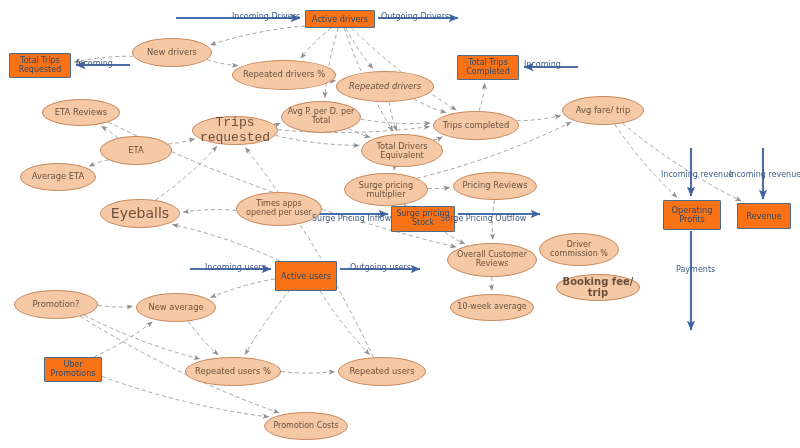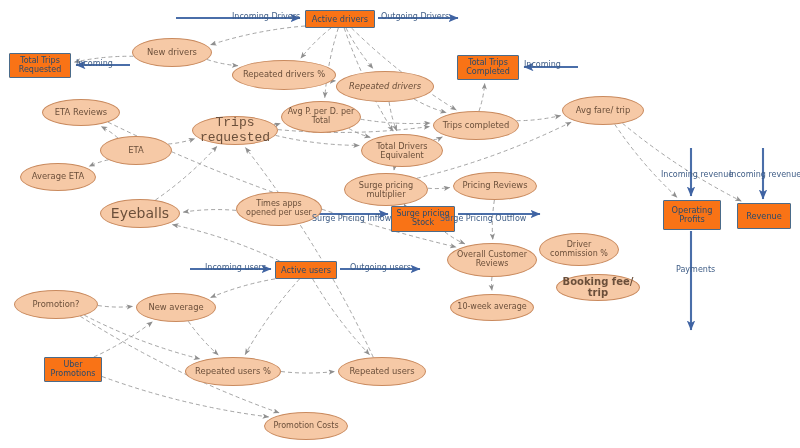--- a/index.html
+++ b/index.html
@@ -157,21 +157,21 @@
       <div class="node var" style="left: 185px; top: 357px; width: 96px; height: 29px; font-size: 8.4px;">Repeated users %</div>
       <div class="node var" style="left: 338px; top: 357px; width: 88px; height: 29px; font-size: 8.4px;">Repeated users</div>
       <div class="node var" style="left: 264px; top: 412px; width: 84px; height: 28px; font-size: 8px;">Promotion Costs</div>
       <div class="node stock" style="left: 305px; top: 10px; width: 70px; height: 18px; font-size: 8.2px;">Active drivers</div>
       <div class="node stock" style="left: 9px; top: 53px; width: 62px; height: 25px; font-size: 8px;">Total Trips
 Requested</div>
       <div class="node stock" style="left: 457px; top: 55px; width: 62px; height: 25px; font-size: 8px;">Total Trips
 Completed</div>
       <div class="node stock" style="left: 391px; top: 206px; width: 64px; height: 26px; font-size: 8px;">Surge pricing
 Stock</div>
-      <div class="node stock" style="left: 275px; top: 261px; width: 62px; height: 18px; font-size: 8.2px;">Active users</div>
+      <div class="node stock" style="left: 275px; top: 261px; width: 62px; height: 30px; font-size: 8.2px;">Active users</div>
       <div class="node stock" style="left: 44px; top: 357px; width: 58px; height: 25px; font-size: 8px;">Uber
 Promotions</div>
       <div class="node stock" style="left: 663px; top: 200px; width: 58px; height: 30px; font-size: 8.2px;">Operating
 Profits</div>
       <div class="node stock" style="left: 737px; top: 203px; width: 54px; height: 26px; font-size: 8.2px;">Revenue</div>
     </div>
   <div id="flowlabels">
       <div class="flowlabel" style="left: 232px; top: 12px; font-size: 8px;">Incoming Drivers</div>
       <div class="flowlabel" style="left: 381px; top: 12px; font-size: 8px;">Outgoing Drivers</div>
       <div class="flowlabel" style="left: 76px; top: 59px; font-size: 8px;">Incoming</div>

